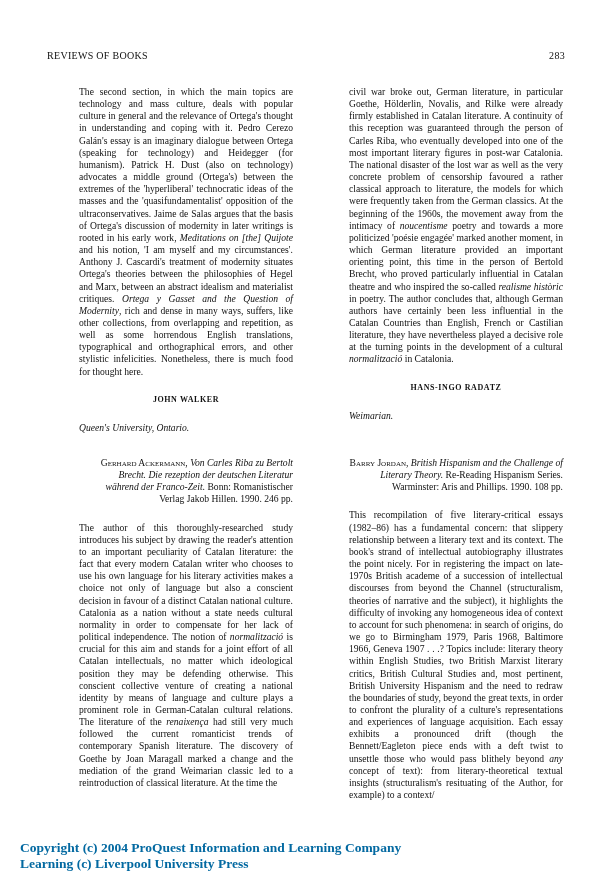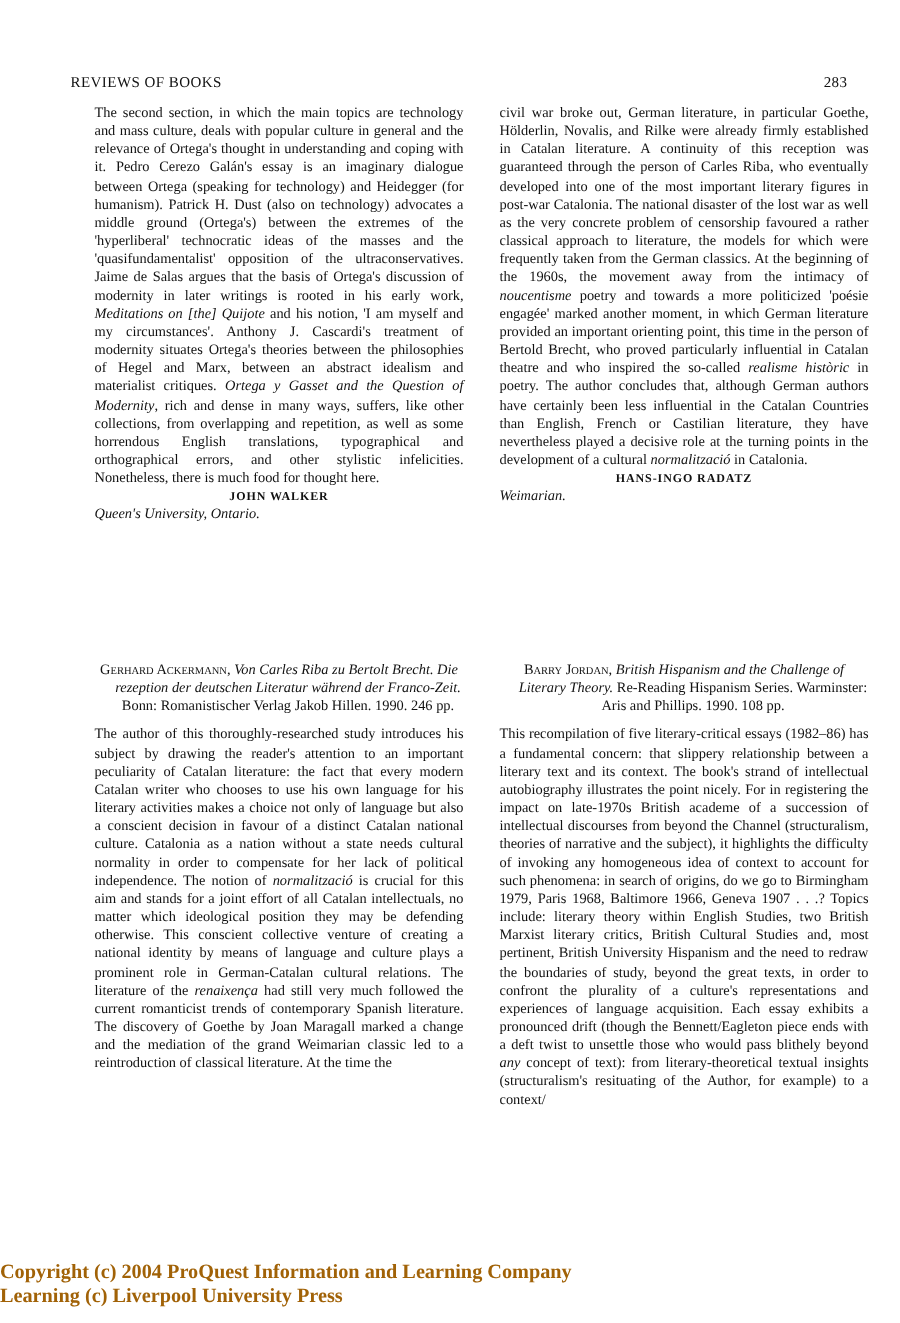--- a/index.html
+++ b/index.html
@@ -8,33 +8,33 @@
   .running-head {
     position: absolute; top: 50px; left: 47px; width: 518px;
     font-family: "Liberation Serif", serif; font-size: 10px; letter-spacing: 0.3px;
     display: flex; justify-content: space-between; align-items: baseline;
   }
   .col {
     position: absolute; width: 246px;
     font-family: "Liberation Serif", serif; font-size: 9.6px; line-height: 12.15px;
     text-align: justify; hyphens: auto;
   }
-  .col p { margin: 0; }
+  .col p { margin: 16px; }
   .col-left { left: 63px; }
   .col-right { left: 333px; }
   .sig { text-align: center; font-size: 8px; letter-spacing: 0.6px; margin-top: 10px; font-weight: bold; }
   .affil { font-style: italic; margin-top: 0px; }
-  .biblio { padding-left: 12px; text-indent: -12px; text-align: center; margin-bottom: 7px !important; }
+  .biblio { padding-left: 12px; text-indent: -12px; text-align: right; margin-bottom: 7px !important; }
   .biblio .author { font-variant: small-caps; }
   .biblio .booktitle { font-style: italic; }
   i, em { font-style: italic; }
   .footer {
-    position: absolute; left: 0; top: 840px;
+    position: absolute; left: 20px; top: 840px;
     font-family: "Liberation Serif", serif; font-weight: bold; font-size: 13.5px; line-height: 16px;
-    color: #a16207;
+    color: #0369a1;
   }
 </style>
 </head>
 <body>
 
 <div class="page">
 
   <div class="running-head">
     <span>REVIEWS OF BOOKS</span>
     <span>283</span>

